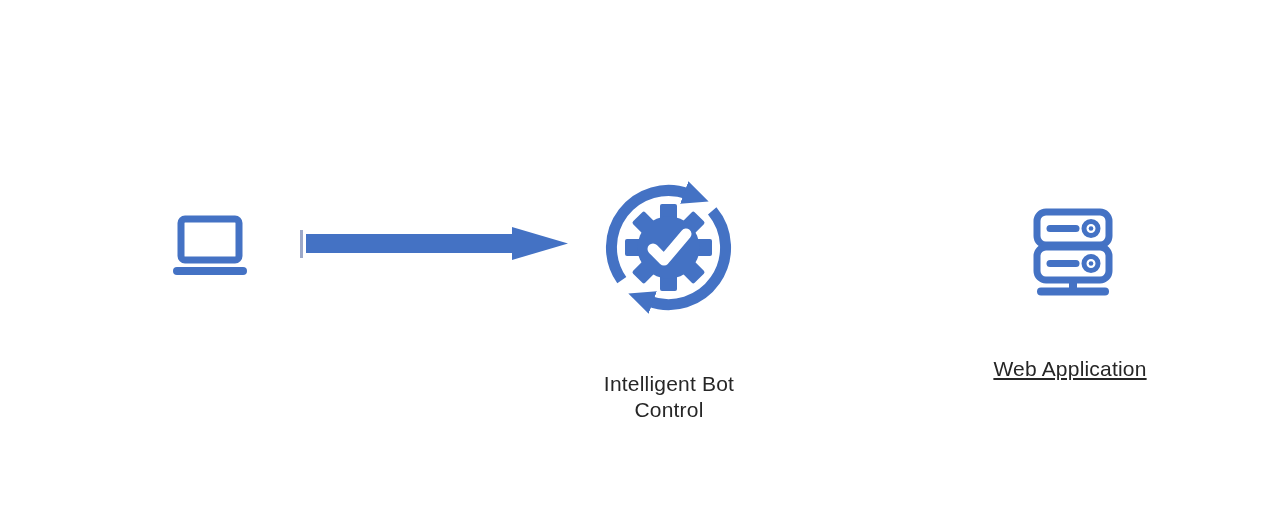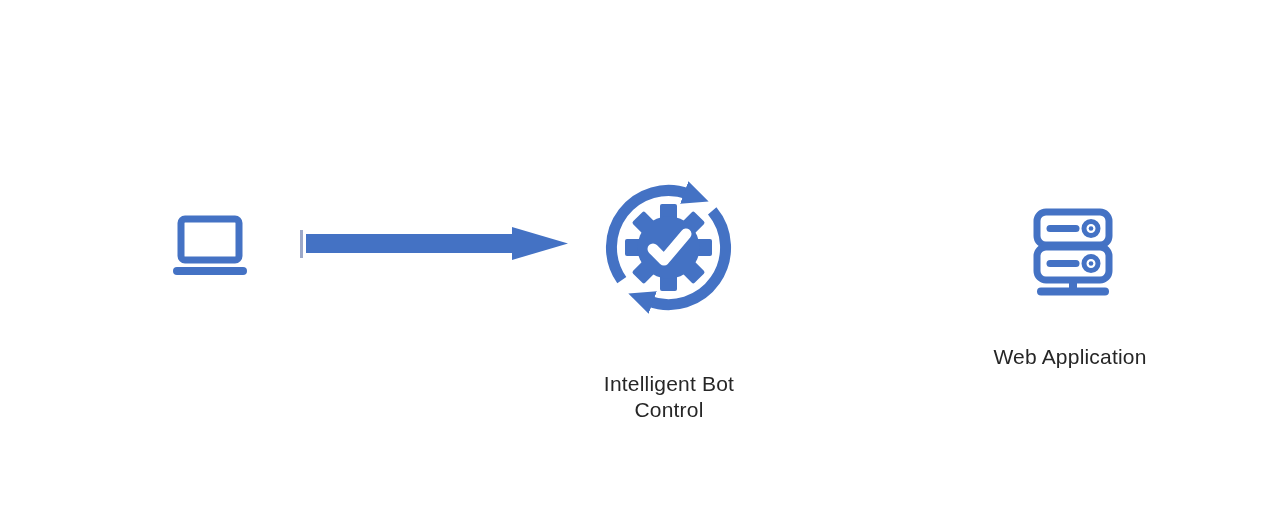--- a/index.html
+++ b/index.html
@@ -87,15 +87,15 @@
     <circle class="blue-fill" cx="63" cy="20.5" r="2.3"></circle>
     <circle class="blue-stroke" cx="63" cy="55.5" r="7" stroke-width="5" fill="#ffffff"></circle>
     <circle class="blue-fill" cx="63" cy="55.5" r="2.3"></circle>
     <rect class="blue-fill" x="41" y="72" width="8" height="10"></rect>
     <line class="blue-stroke" x1="13" y1="83.5" x2="77" y2="83.5" stroke-width="8" stroke-linecap="round"></line>
   </svg>
 
 
   <div class="label" style="left:589px; top:356px; width:160px;margin-top:15px;">Intelligent Bot Control</div>
 
-  <div class="label" style="left:970px; top:344px; width:200px;">Web Application</div>
+  <div class="label" style="left:970px; top:356px; width:200px;text-decoration:underline;">Web Application</div>
 
 </div>
 
 </body></html>

